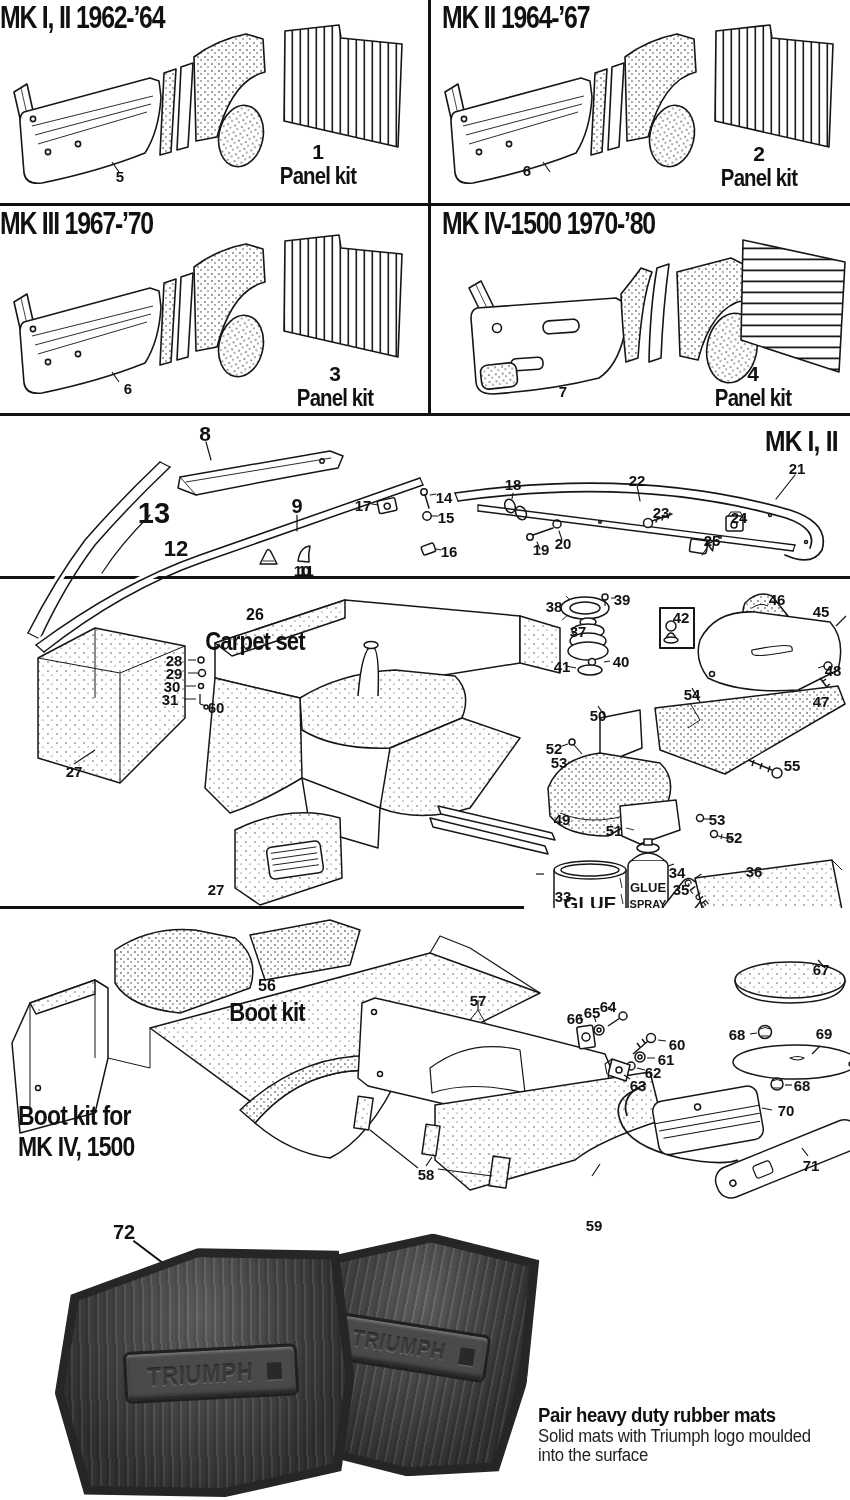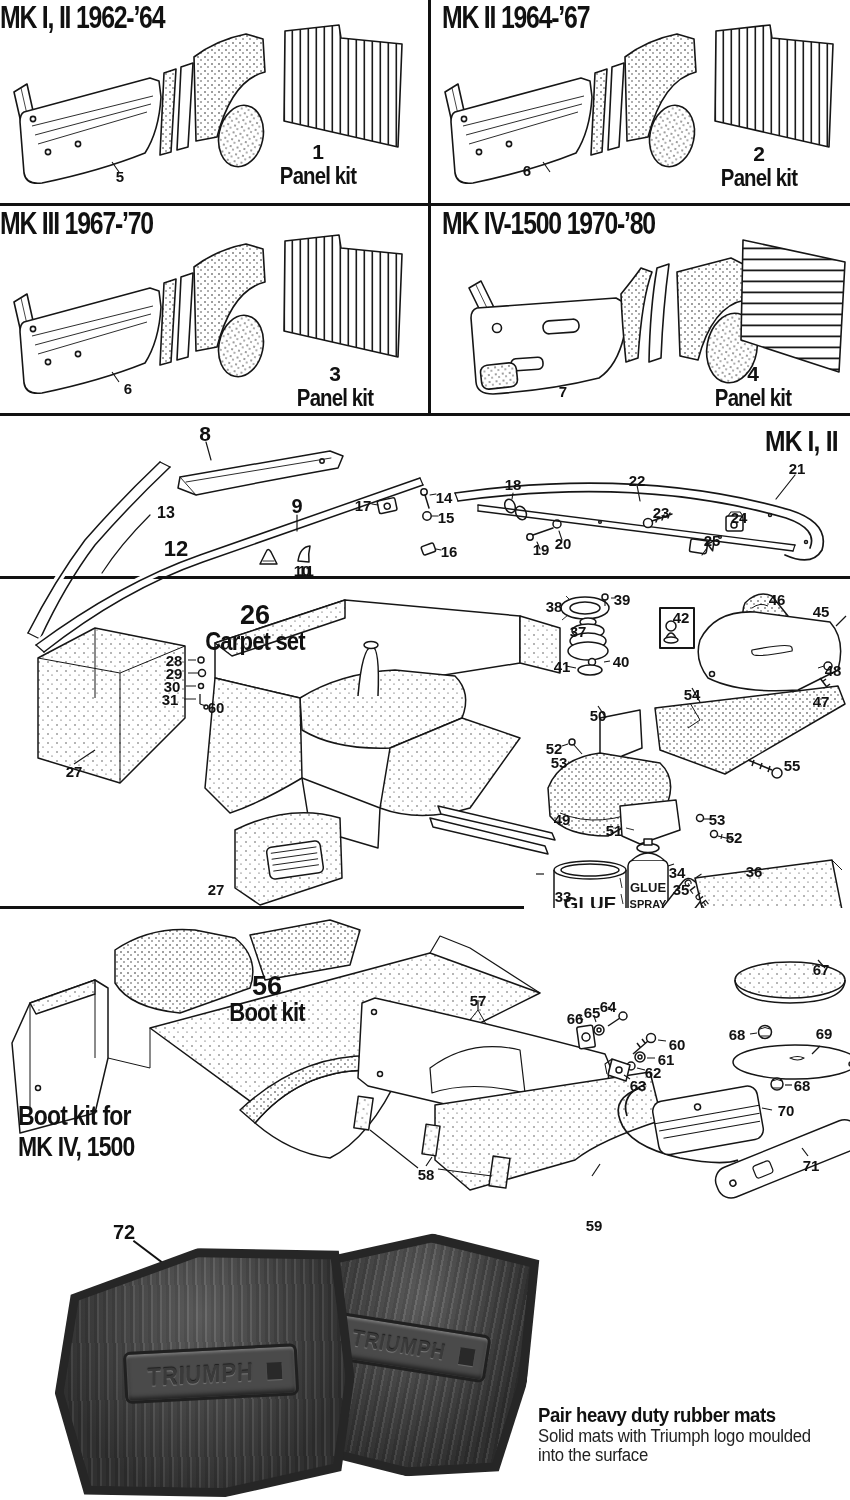--- a/index.html
+++ b/index.html
@@ -8,21 +8,21 @@
   .divider{position:absolute;background:#111;}
   .q-header{position:absolute;font-weight:700;font-size:31px;letter-spacing:-1.5px;white-space:nowrap;
             transform:scaleX(0.80);transform-origin:left top;}
   .kit-badge{position:absolute;text-align:center;transform:translate(-50%,0);}
   .kit-num{display:block;font-weight:700;font-size:21px;line-height:20px;}
   .kit-label{display:block;font-weight:700;font-size:24px;letter-spacing:-1px;transform:scaleX(0.85);}
   .callout-layer{position:absolute;inset:0;pointer-events:none;}
   .callout{position:absolute;transform:translate(-50%,-50%);font-weight:700;font-size:15px;
            white-space:nowrap;}
   .section-head{position:absolute;text-align:center;}
-  .sec-num{display:block;font-weight:700;font-size:27px;line-height:22px;}
+  .sec-num{display:block;font-weight:700;font-size:16px;line-height:22px;}
   .sec-title{display:block;font-weight:700;font-size:26px;letter-spacing:-1px;transform:scaleX(0.85);}
   .trim-head{position:absolute;top:424px;right:12px;font-weight:700;font-size:30px;letter-spacing:-1px;
              transform:scaleX(0.82);transform-origin:right top;white-space:nowrap;}
   .boot-subtitle{position:absolute;left:18px;top:1100px;font-weight:700;font-size:28px;line-height:31px;
                  letter-spacing:-1px;transform:scaleX(0.82);transform-origin:left top;white-space:nowrap;}
   .mat-caption{position:absolute;left:538px;top:1404px;width:300px;transform:scaleX(0.93);transform-origin:left top;}
   .cap-title{display:block;font-weight:700;font-size:20px;line-height:23px;letter-spacing:-0.5px;}
   .cap-line{display:block;font-weight:400;font-size:18px;line-height:19px;letter-spacing:-0.3px;color:#222;}
   .art{position:absolute;}
   svg text{font-family:"Liberation Sans",sans-serif;}
@@ -571,21 +571,21 @@
       <span class="callout" style="left: 527px; top: 170px;">6</span>
     </div>
   <div class="callout-layer">
       <span class="callout" style="left: 128px; top: 388px;">6</span>
     </div>
   <div class="callout-layer">
       <span class="callout" style="left: 563px; top: 391px;">7</span>
     </div>
   <div class="callout-layer">
       <span class="callout" style="left: 205px; top: 434px; font-size: 21px;">8</span>
-      <span class="callout" style="left: 166px; top: 513px; font-size: 16px;">13</span>
+      <span class="callout" style="left: 154px; top: 513px; font-size: 29px;">13</span>
       <span class="callout" style="left: 176px; top: 549px; font-size: 22px;">12</span>
       <span class="callout" style="left: 297px; top: 506px; font-size: 20px;">9</span>
       <span class="callout" style="left: 271px; top: 570px; margin-left: 31px;">10</span>
       <span class="callout" style="left: 306px; top: 570px;">11</span>
       <span class="callout" style="left: 363px; top: 505px;">17</span>
       <span class="callout" style="left: 444px; top: 497px;">14</span>
       <span class="callout" style="left: 446px; top: 517px;">15</span>
       <span class="callout" style="left: 449px; top: 551px;">16</span>
       <span class="callout" style="left: 513px; top: 484px;">18</span>
       <span class="callout" style="left: 541px; top: 549px;">19</span>

